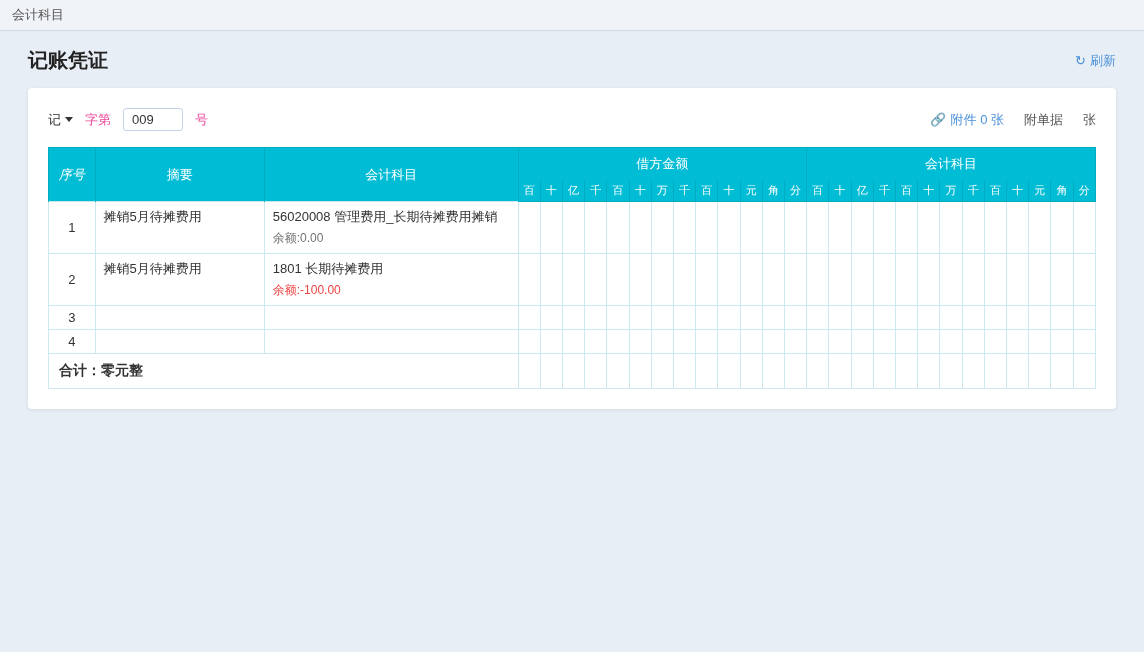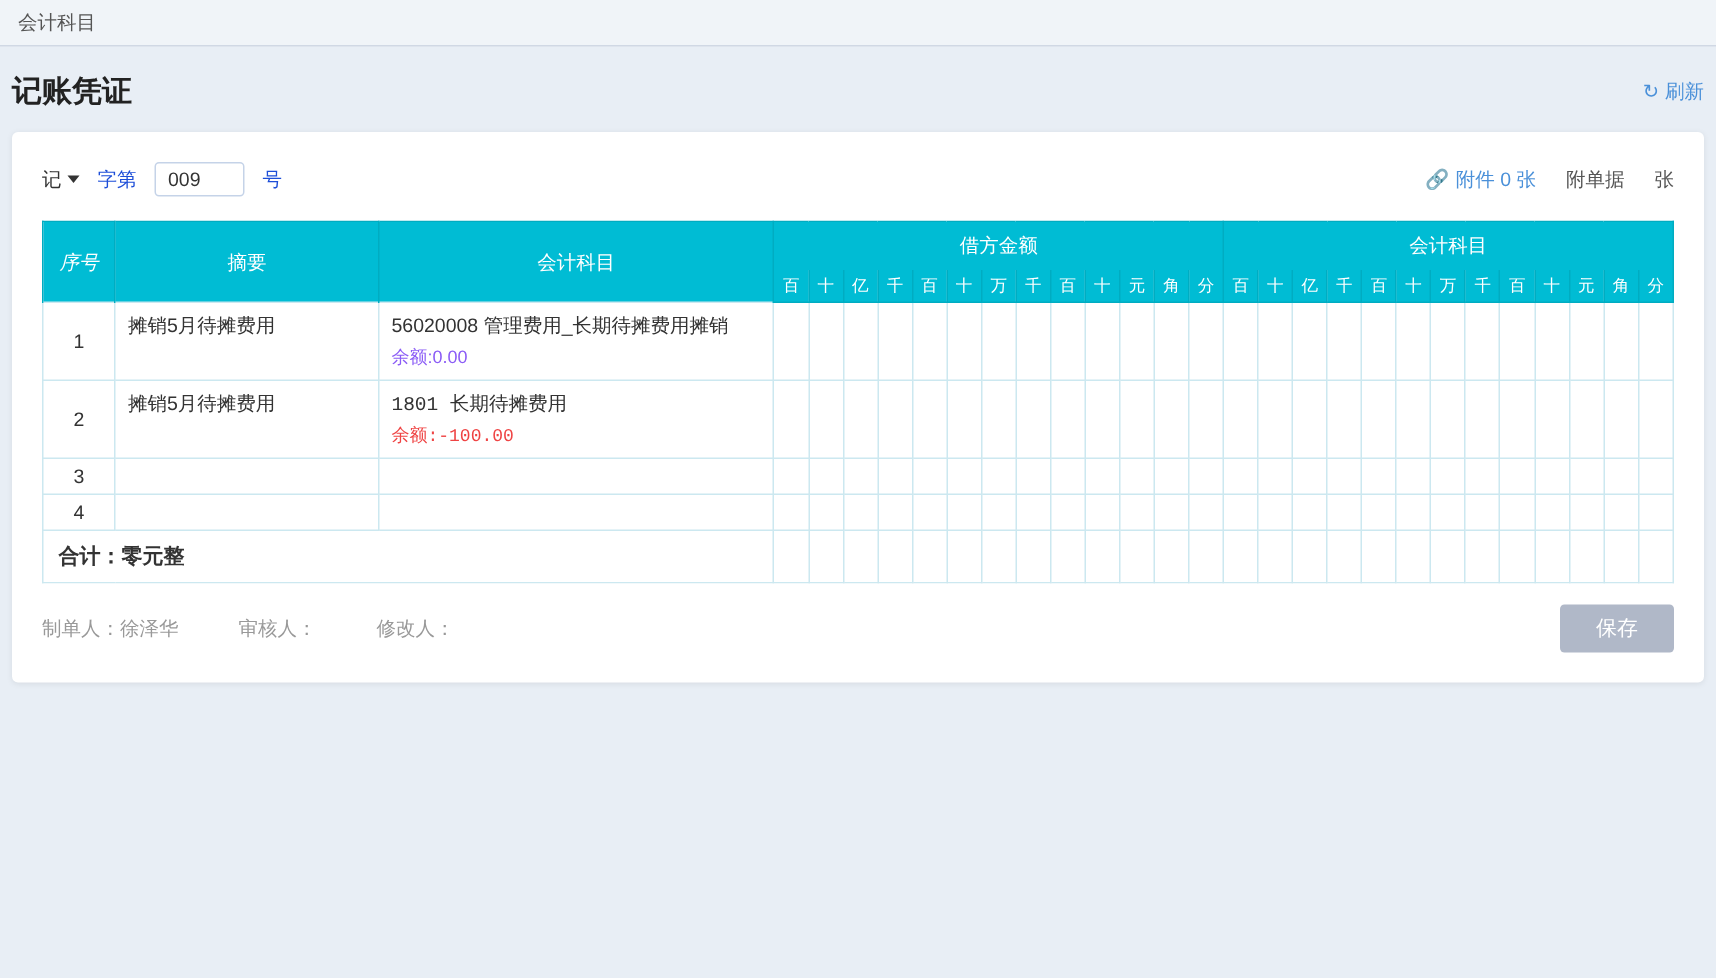--- a/index.html
+++ b/index.html
@@ -12,21 +12,21 @@
     .window-titlebar {
       background: #f0f4f8;
       border-bottom: 1px solid #d0d8e4;
       padding: 6px 12px;
       font-size: 13px;
       color: #555;
       display: flex;
       align-items: center;
     }
     .main-container {
-      padding: 16px 8px;
+      padding: 16px 28px;
       min-height: calc(100vh - 32px);
     }
     .page-header {
       display: flex;
       justify-content: space-between;
       align-items: center;
       margin-bottom: 14px;
     }
     .page-title {
       font-size: 20px;
@@ -54,21 +54,21 @@
       align-items: center;
       gap: 12px;
       margin-bottom: 16px;
     }
     .meta-item {
       display: flex;
       align-items: center;
       gap: 6px;
     }
     .meta-label {
-      color: #1d4ed8;
+      color: #ec4899;
     }
     .meta-dropdown {
       display: flex;
       align-items: center;
       gap: 2px;
       color: #333;
       cursor: pointer;
     }
     .meta-input {
       border: 1px solid #c5d3e8;
@@ -148,21 +148,21 @@
       font-size: 13px;
     }
     .row-summary {
       vertical-align: top;
     }
     .row-account {
       vertical-align: top;
     }
     .balance-text {
       font-size: 12px;
-      color: #8b5cf6;
+      color: #737373;
       margin-top: 4px;
     }
     .balance-text.negative {
       color: #ef4444;
     }
     .digit-cell {
       text-align: center;
       padding: 4px 1px;
       border: 1px solid #cce8f0;
       font-size: 12px;
@@ -322,21 +322,21 @@
               <td class="digit-cell" style="width: 18px; min-width: 18px; text-align: center; padding: 4px 1px;"></td>
               <td class="digit-cell" style="width: 18px; min-width: 18px; text-align: center; padding: 4px 1px;"></td>
               <td class="digit-cell" style="width: 18px; min-width: 18px; text-align: center; padding: 4px 1px;"></td>
               <td class="digit-cell" style="width: 18px; min-width: 18px; text-align: center; padding: 4px 1px;"></td>
               <td class="digit-cell" style="width: 18px; min-width: 18px; text-align: center; padding: 4px 1px;"></td>
               <td class="digit-cell" style="width: 18px; min-width: 18px; text-align: center; padding: 4px 1px;"></td>
             </tr>
             <tr>
               <td class="row-seq" style="vertical-align: middle; text-align: center;">2</td>
               <td class="row-summary" style="padding: 6px 8px;">摊销5月待摊费用</td>
-              <td class="row-account" style="padding: 6px 8px; font-family: Liberation Mono, monospace;">
+              <td class="row-account" style="padding: 6px 8px;">
                 <div>1801 长期待摊费用</div>
                 <div class="balance-text negative">余额:-100.00</div>
               </td>
               <td class="digit-cell" style="width: 18px; min-width: 18px; text-align: center; padding: 4px 1px;"></td>
               <td class="digit-cell" style="width: 18px; min-width: 18px; text-align: center; padding: 4px 1px;"></td>
               <td class="digit-cell" style="width: 18px; min-width: 18px; text-align: center; padding: 4px 1px;"></td>
               <td class="digit-cell" style="width: 18px; min-width: 18px; text-align: center; padding: 4px 1px;"></td>
               <td class="digit-cell" style="width: 18px; min-width: 18px; text-align: center; padding: 4px 1px;"></td>
               <td class="digit-cell" style="width: 18px; min-width: 18px; text-align: center; padding: 4px 1px;"></td>
               <td class="digit-cell" style="width: 18px; min-width: 18px; text-align: center; padding: 4px 1px;"></td>
@@ -456,26 +456,14 @@
             <td class="digit-cell"></td>
             <td class="digit-cell"></td>
             <td class="digit-cell"></td>
             <td class="digit-cell"></td>
             <td class="digit-cell"></td>
           </tr>
         </tfoot>
       </table>
     </div>
 
-    <div class="bottom-info">
-      <span>
-        <span>制单人：</span><span>徐泽华</span>
-      </span>
-      <span>
-        <span>审核人：</span><span></span>
-      </span>
-      <span>
-        <span>修改人：</span><span></span>
-      </span>
-      <button class="save-btn">保存</button>
-    </div>
   </div>
 </div>
 
 </body></html>

